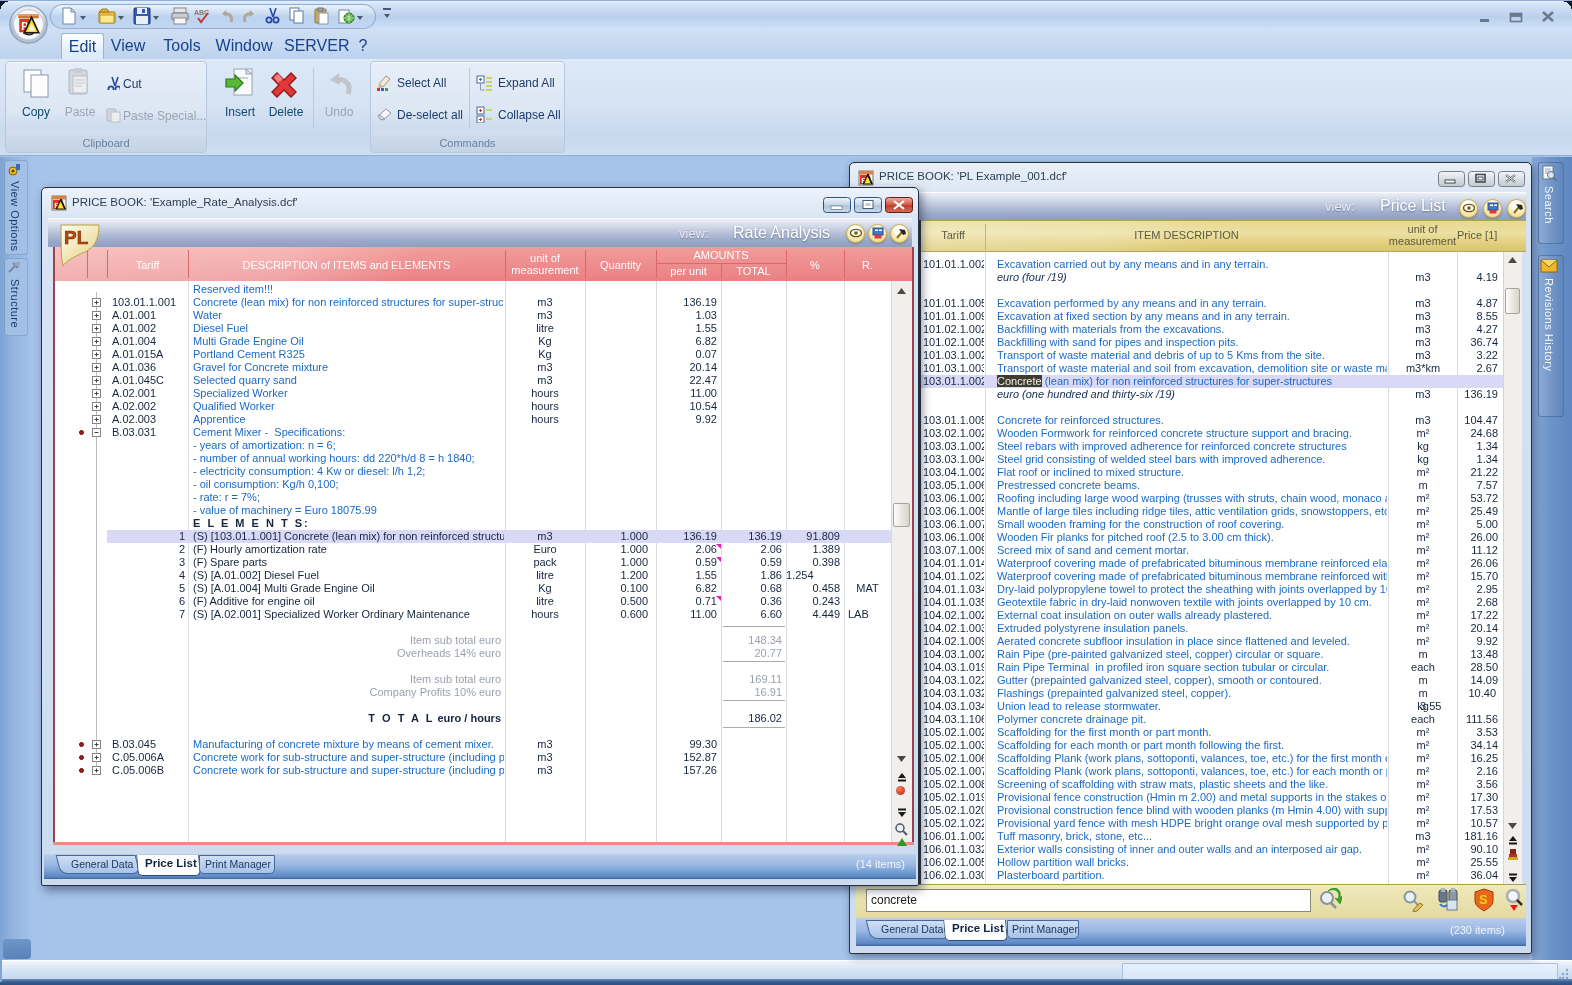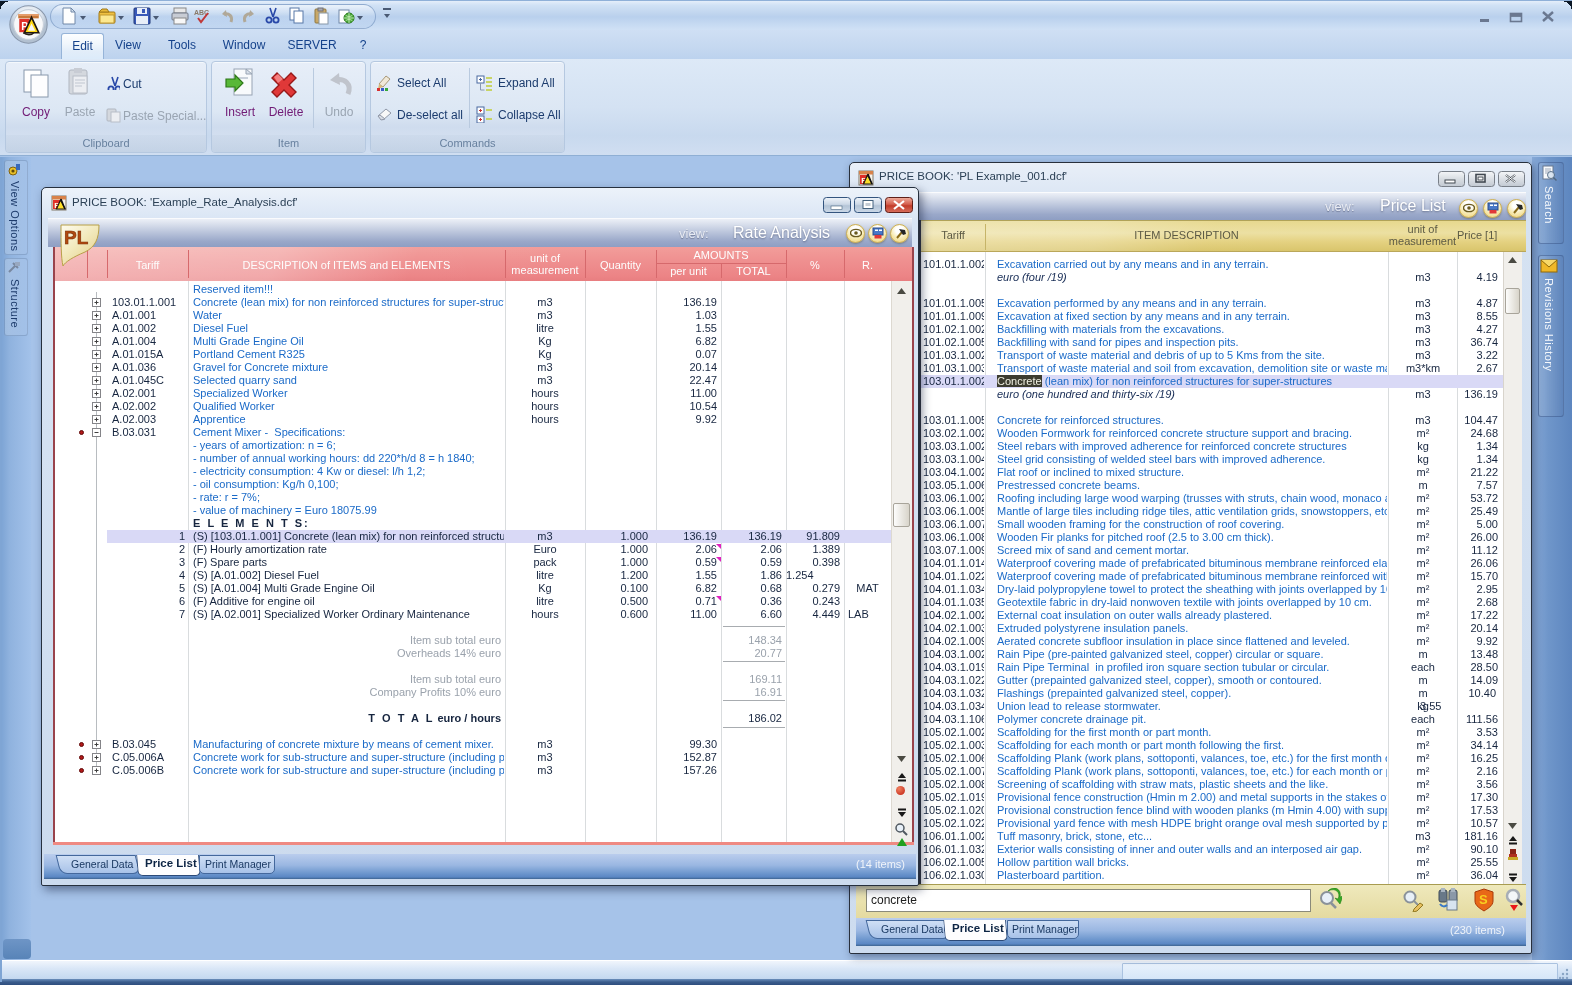--- a/index.html
+++ b/index.html
@@ -11,31 +11,31 @@
   border-top:1px solid #8fb0d8;}
 #titlebar:before{content:"";position:absolute;left:0;top:0;width:8px;height:8px;background:radial-gradient(circle at 100% 100%,transparent 7px,#0c1826 7px);}
 #titlebar:after{content:"";position:absolute;right:0;top:0;width:8px;height:8px;background:radial-gradient(circle at 0 100%,transparent 7px,#0c1826 7px);}
 #qatpill{left:50px;top:4px;width:326px;height:25px;border-radius:13px;
  background:linear-gradient(180deg,rgba(255,255,255,.55),rgba(200,220,245,.25) 50%,rgba(160,190,230,.25));
  border:1px solid rgba(130,160,200,.8);}
 .dd{position:absolute;top:16px;width:0;height:0;border-left:3px solid transparent;border-right:3px solid transparent;border-top:4px solid #4a5a74;}
 
 #tabrow{left:0;top:30px;width:1572px;height:29px;
  background:linear-gradient(180deg,#cfdff4 0%,#c5d8f0 60%,#bcd2ee 100%);}
-.rtab{position:absolute;top:33px;height:26px;line-height:25px;font-size:12px;color:#15428b;text-align:center;}
+.rtab{position:absolute;top:33px;height:26px;line-height:25px;font-size:16px;color:#15428b;text-align:center;}
 #tabedit{left:61px;width:43px;background:linear-gradient(180deg,#fdfeff,#f0f6fc 40%,#e2edf9 70%,#dcebfa);border:1px solid #96b4d8;border-bottom:none;border-radius:3px 3px 0 0;}
 
 #ribbon{left:0;top:59px;width:1572px;height:97px;
  background:linear-gradient(180deg,#dde9f7 0%,#d4e2f3 50%,#c8d9ee 80%,#d0def1 100%);
  border-bottom:1px solid #8fafd4;}
 .rgroup{position:absolute;top:2px;height:92px;border:1px solid #b5c8e0;border-radius:4px;
  background:linear-gradient(180deg,#e7eef8 0%,#dce7f4 55%,#cfdcee 72%,#d9e4f2 100%);
  box-shadow:inset 0 1px 0 #f4f8fc;}
 .rglabel{position:absolute;bottom:0px;left:0;right:0;height:17px;line-height:16px;text-align:center;font-size:11px;color:#68819f;background:linear-gradient(180deg,rgba(190,205,225,.25),rgba(170,190,215,.45));border-radius:0 0 4px 4px;}
-.rbiglabel{position:absolute;font-size:12px;color:#701a75;text-align:center;}
+.rbiglabel{position:absolute;font-size:12px;color:#0c4a6e;text-align:center;}
 .rsmalllabel{position:absolute;font-size:12px;color:#1c3c6e;}
 .gray{color:#9aa5b2 !important;}
 .vsep{position:absolute;width:1px;background:#b9cadf;}
 
 #leftbar{left:0;top:157px;width:31px;height:805px;
  background:linear-gradient(90deg,#7aa2d3 0%,#8fb2de 30%,#a3c2ea 100%);}
 .ltab{position:absolute;left:4px;width:24px;border-radius:3px;
  background:linear-gradient(90deg,rgba(255,255,255,.22),rgba(255,255,255,.04));border:1px solid rgba(110,140,180,.5);}
 .vtext{writing-mode:vertical-rl;font-size:11px;color:#1c3a6a;letter-spacing:.5px;}
 #rightbar{left:1532px;top:157px;width:40px;height:805px;
@@ -161,23 +161,20 @@
 <div id="tabrow" class="abs"></div>
 <div id="tabedit" class="rtab">Edit</div>
 <div class="rtab" style="left:107px;width:42px">View</div>
 <div class="rtab" style="left:160px;width:44px">Tools</div>
 <div class="rtab" style="left:215px;width:58px">Window</div>
 <div class="rtab" style="left:284px;width:56px">SERVER</div>
 <div class="rtab" style="left:352px;width:22px">?</div>
 <div id="ribbon" class="abs"></div>
 <div class="rgroup abs" style="left:5px;top:61px;width:202px">
       <div class="rglabel">Clipboard</div>
-    </div>
-<div class="rgroup abs" style="left:211px;top:61px;width:155px">
-      <div class="rglabel">Item</div>
     </div>
 <div class="rgroup abs" style="left:370px;top:61px;width:195px">
       <div class="rglabel">Commands</div>
     </div>
 <svg class="abs" style="left:20px;top:68px;z-index:45" width="32" height="32" viewBox="0 0 32 32">
       <rect x="4" y="2" width="17" height="22" fill="#fff" stroke="#8898ac"></rect>
       <rect x="11" y="7" width="17" height="22" fill="#fdfdfe" stroke="#8898ac"></rect>
     </svg>
 <div class="rbiglabel" style="left:14px;top:105px;width:44px">Copy</div>
 <svg class="abs" style="left:64px;top:66px;z-index:45" width="30" height="34" viewBox="0 0 30 34">
@@ -821,21 +818,21 @@
 <div class="cell dark" style="left:585px;top:569px;width:63px;text-align:right;z-index:20">1.200</div>
 <div class="cell dark" style="left:656px;top:569px;width:61px;text-align:right;z-index:20">1.55</div>
 <div class="cell dark" style="left:721px;top:569px;width:61px;text-align:right;z-index:20">1.86</div>
 <div class="cell dark" style="left:786px;top:569px;width:54px;text-align:left;z-index:20">1.254</div>
 <div class="cell dark" style="left:140px;top:582px;width:45px;text-align:right;z-index:20">5</div>
 <div class="cell dark" style="left:193px;top:582px;width:311px;z-index:20">(S) [A.01.004] Multi Grade Engine Oil</div>
 <div class="cell dark" style="left:505px;top:582px;width:80px;text-align:center;z-index:20">Kg</div>
 <div class="cell dark" style="left:585px;top:582px;width:63px;text-align:right;z-index:20">0.100</div>
 <div class="cell dark" style="left:656px;top:582px;width:61px;text-align:right;z-index:20">6.82</div>
 <div class="cell dark" style="left:721px;top:582px;width:61px;text-align:right;z-index:20">0.68</div>
-<div class="cell dark" style="left:786px;top:582px;width:54px;text-align:right;z-index:20">0.279</div>
+<div class="cell dark" style="left:786px;top:582px;width:54px;text-align:right;z-index:20">0.458</div>
 <div class="cell dark" style="left:844px;top:582px;width:47px;text-align:center;z-index:20">MAT</div>
 <div class="cell dark" style="left:140px;top:595px;width:45px;text-align:right;z-index:20">6</div>
 <div class="cell dark" style="left:193px;top:595px;width:311px;z-index:20">(F) Additive for engine oil</div>
 <div class="cell dark" style="left:505px;top:595px;width:80px;text-align:center;z-index:20">litre</div>
 <div class="cell dark" style="left:585px;top:595px;width:63px;text-align:right;z-index:20">0.500</div>
 <div class="cell dark" style="left:656px;top:595px;width:61px;text-align:right;z-index:20">0.71</div>
 <div class="cell dark" style="left:721px;top:595px;width:61px;text-align:right;z-index:20">0.36</div>
 <div class="cell dark" style="left:786px;top:595px;width:54px;text-align:right;z-index:20">0.243</div>
 <div class="abs" style="left:716px;top:596px;width:0;height:0;border-left:5px solid transparent;border-top:5px solid #e020c0;z-index:20"></div>
 <div class="cell dark" style="left:140px;top:608px;width:45px;text-align:right;z-index:20">7</div>

